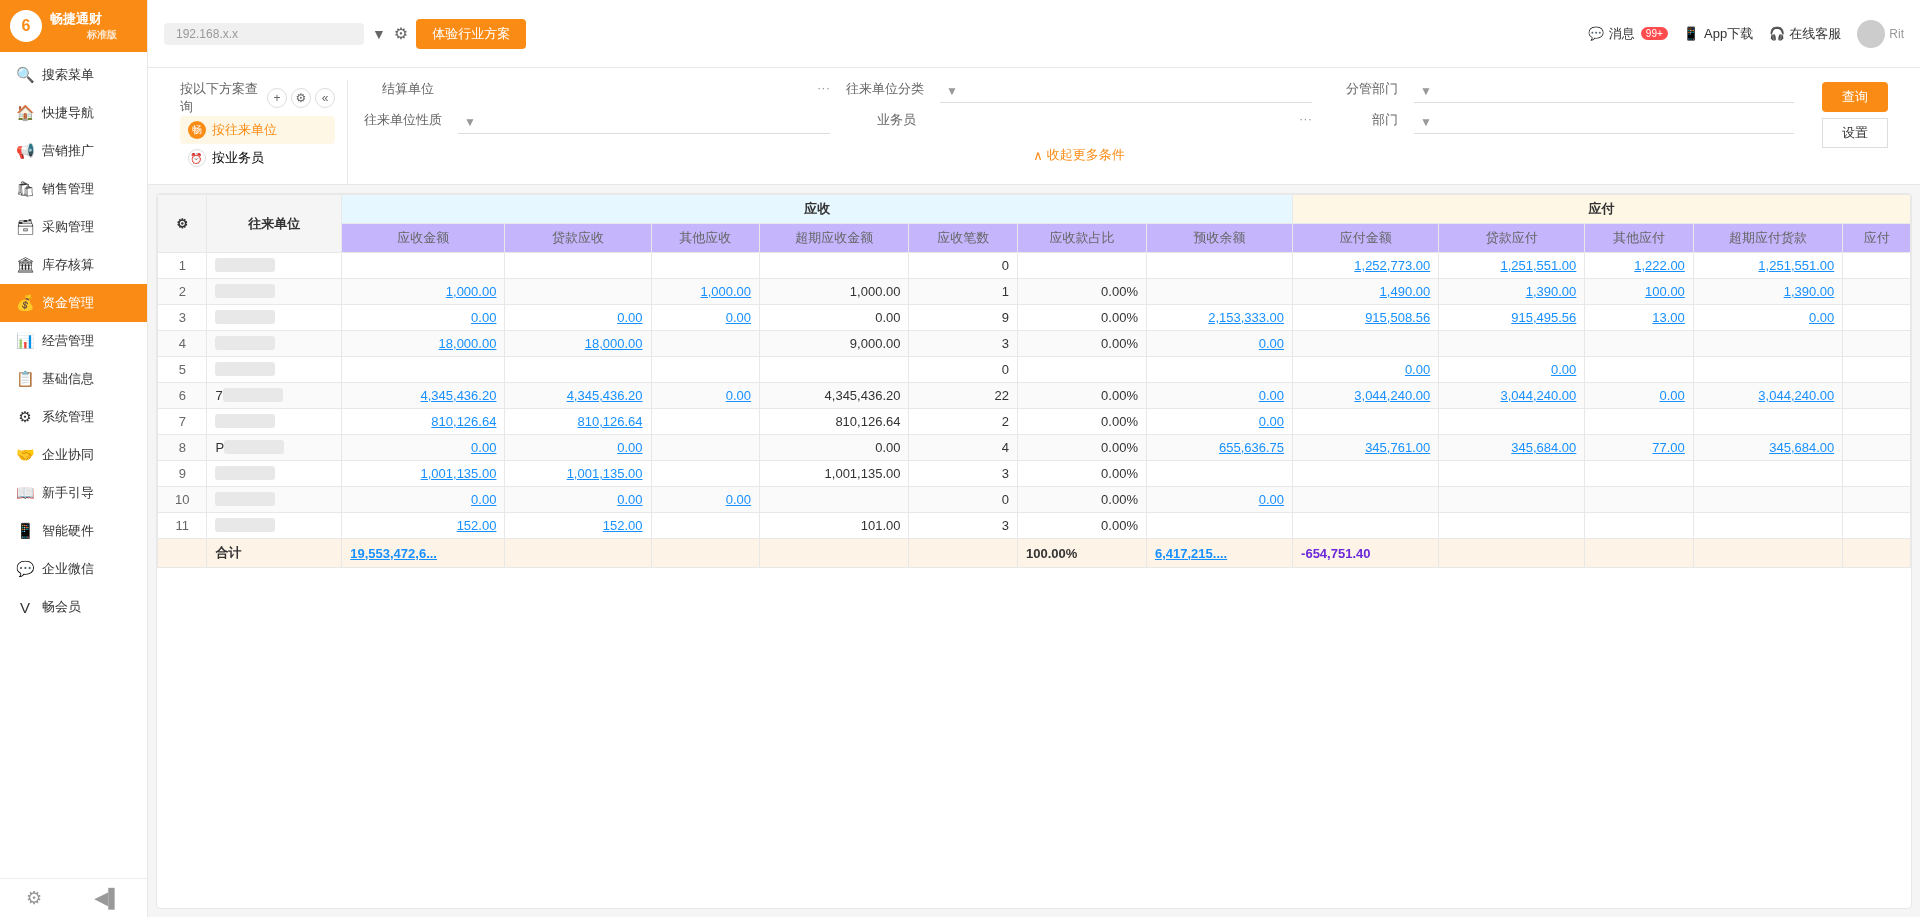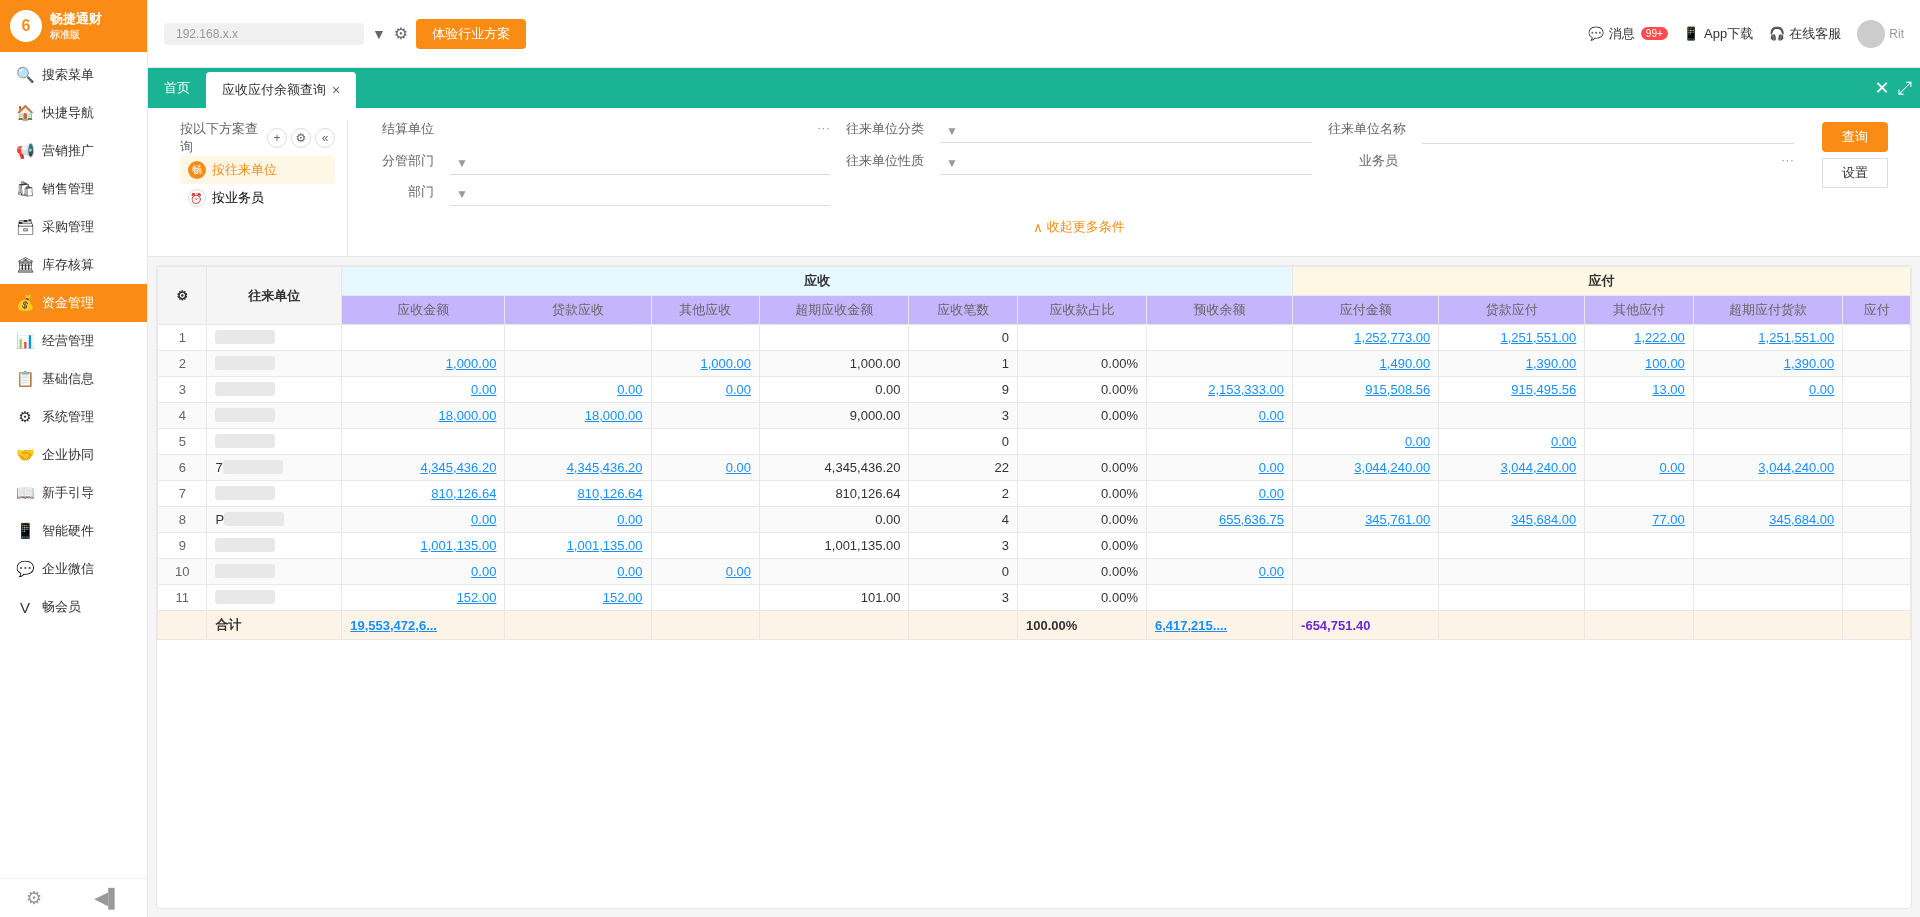--- a/index.html
+++ b/index.html
@@ -100,21 +100,21 @@
 </head>
 <body>
 
 <div class="sidebar">
   <div class="sidebar-logo">
     <div class="logo-icon">
       <span>6</span>
     </div>
     <div>
       <div style="font-size:13px;">畅捷通财</div>
-      <div style="font-size:10px;opacity:0.8;">标准版</div>
+      <div style="font-size:10px;opacity:0.8;margin-left:37px;">标准版</div>
     </div>
   </div>
   <div class="sidebar-nav">
     <div class="sidebar-item">
         <span class="icon">🔍</span>
         <span>搜索菜单</span>
       </div>
     <div class="sidebar-item">
         <span class="icon">🏠</span>
         <span>快捷导航</span>
@@ -201,33 +201,20 @@
         <span>🎧</span>
         <span>在线客服</span>
       </div>
       <div class="topbar-right-item">
         <div class="user-avatar"></div>
         <span class="user-name">Rit</span>
       </div>
     </div>
   </div>
 
-  <div class="tabbar">
-    <div class="tab home">
-      <span>首页</span>
-    </div>
-    <div class="tab active">
-      <span>应收应付余额查询</span>
-      <span class="tab-close">×</span>
-    </div>
-    <div class="tabbar-actions">
-      <span style="color:#fff;font-size:18px;">✕</span>
-      <span style="color:#fff;font-size:18px;">⤢</span>
-    </div>
-  </div>
 
   <div class="content">
 
     <div class="content-header">
 
       <div class="search-section">
 
         <div class="search-left">
           <div class="search-left-title">
             <span>按以下方案查询</span>
@@ -252,24 +239,20 @@
             <span class="form-label">结算单位</span>
             <div class="form-control-dots">
                 <span>···</span>
               </div>
           </div>
           <div class="form-field">
             <span class="form-label">往来单位分类</span>
             <div class="form-select">
                 <span>▼</span>
               </div>
-          </div>
-          <div class="form-field">
-            <span class="form-label">往来单位名称</span>
-            <input class="form-control" type="text" style="">
           </div>
           <div class="form-field">
             <span class="form-label">分管部门</span>
             <div class="form-select">
                 <span>▼</span>
               </div>
           </div>
           <div class="form-field">
             <span class="form-label">往来单位性质</span>
             <div class="form-select">

